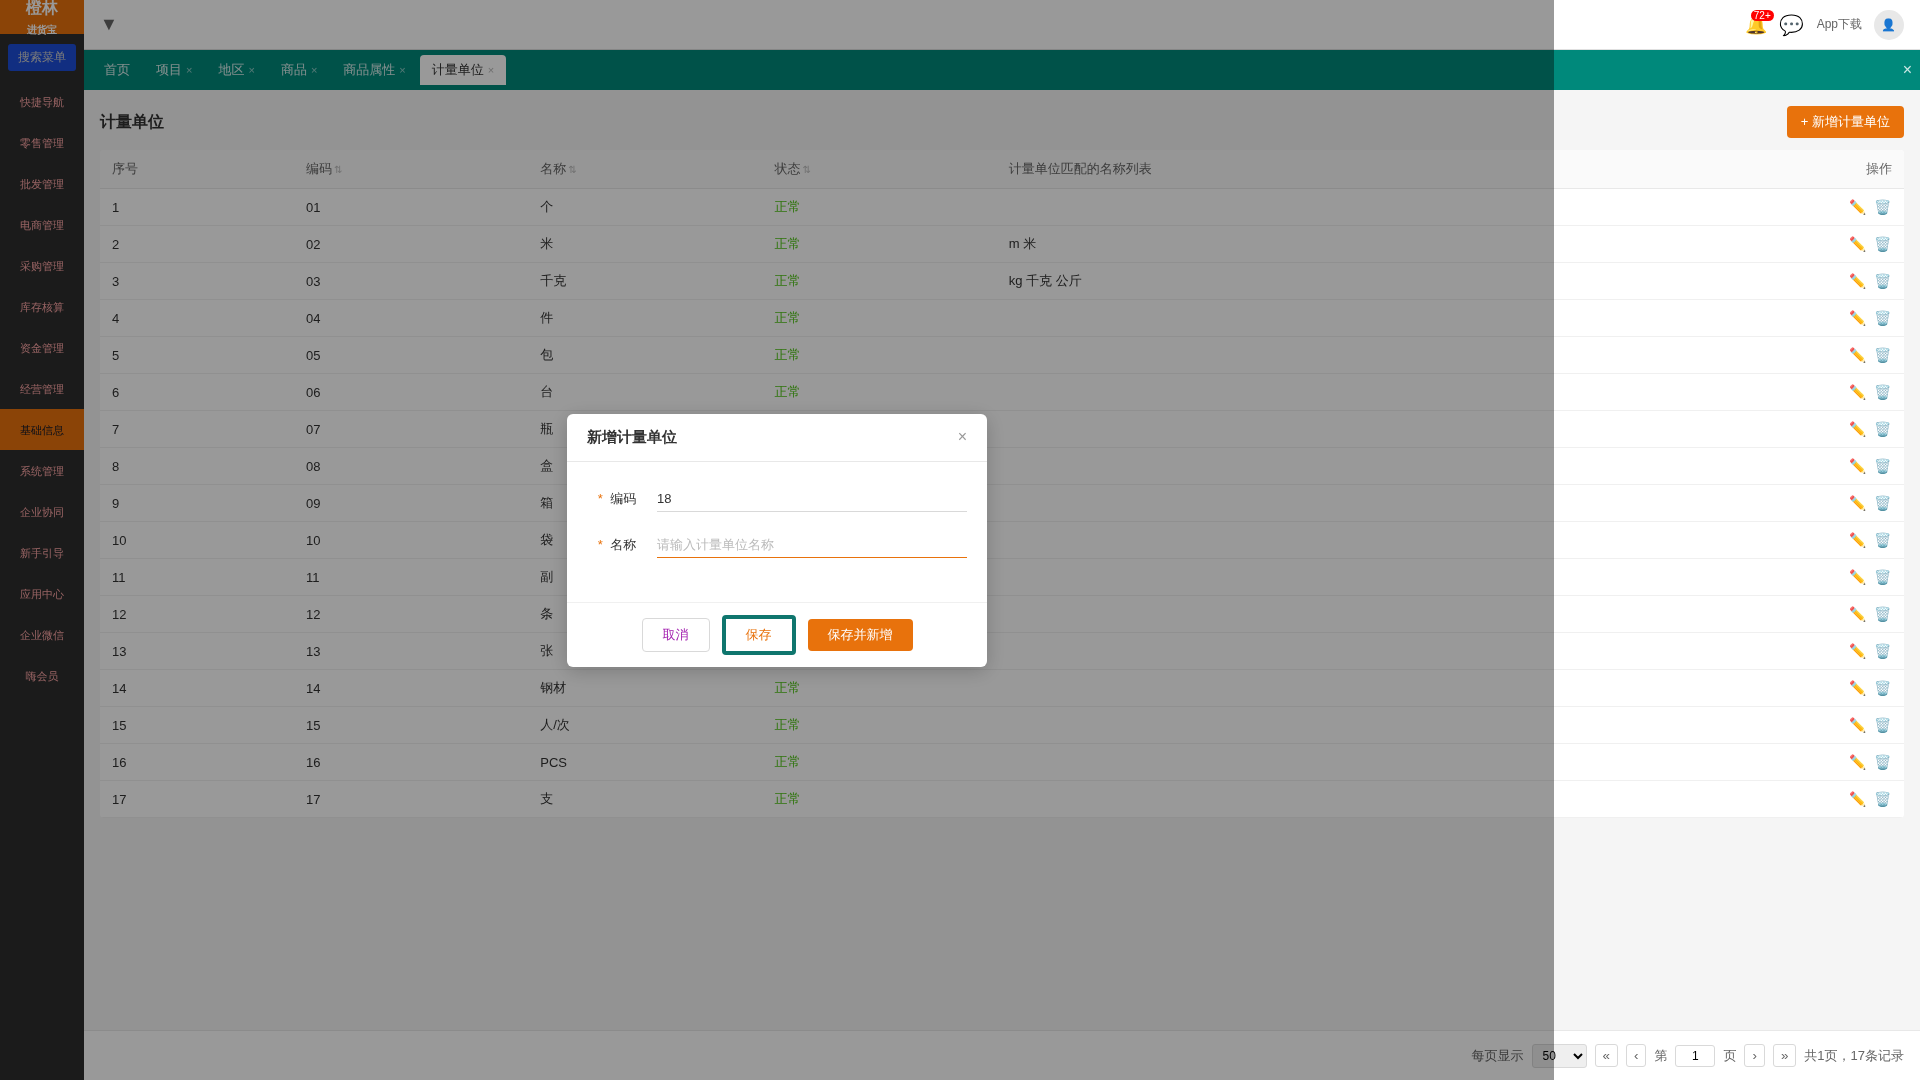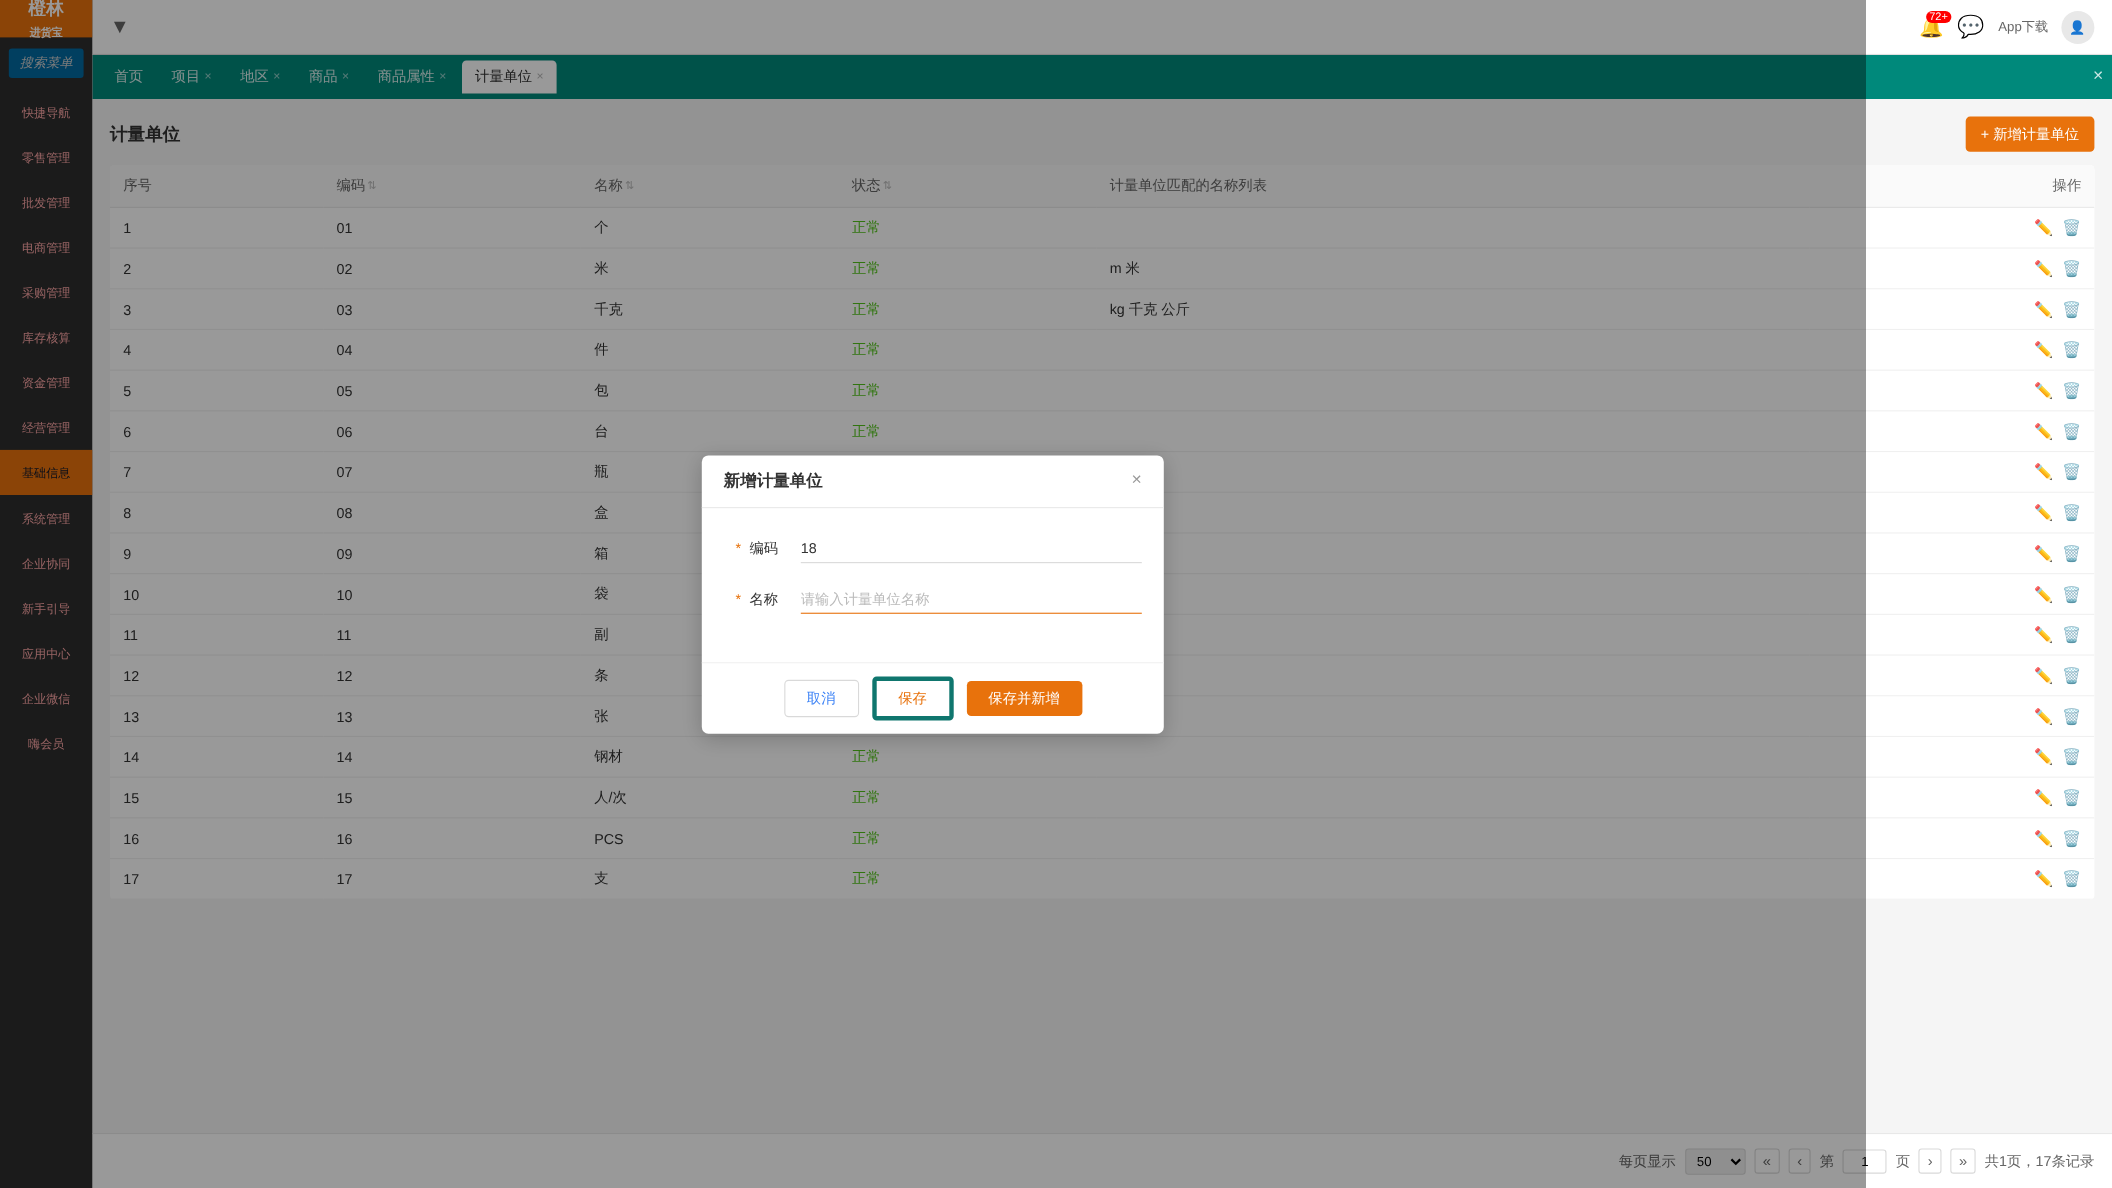--- a/index.html
+++ b/index.html
@@ -4,21 +4,21 @@
   <style>
     * { box-sizing: border-box; margin: 0; padding: 0; }
     body { font-family: 'Microsoft YaHei', Arial, sans-serif; font-size: 13px; background: #f0f0f0; color: #333; height: 1080px; width: 1920px; overflow: hidden; display: flex; }
 
     
     .sidebar { width: 84px; background: #2d2d2d; display: flex; flex-direction: column; height: 1080px; flex-shrink: 0; }
     .sidebar-logo { height: 34px; background: #e8720c; display: flex; align-items: center; justify-content: center; color: white; font-size: 12px; font-weight: bold; }
     .sidebar-logo-inner { display: flex; flex-direction: column; align-items: center; }
     .sidebar-logo-text { font-size: 10px; color: #fff; margin-top: 4px; }
     .sidebar-search { padding: 10px 8px; }
-    .sidebar-search-btn { width: 100%; background: #0369a1; border: none; color: #ccc; padding: 5px; border-radius: 3px; cursor: pointer; font-size: 12px; text-align: center; font-style: italic; }
+    .sidebar-search-btn { width: 100%; background: #1d4ed8; border: none; color: #ccc; padding: 5px; border-radius: 3px; cursor: pointer; font-size: 12px; text-align: center; }
     .sidebar-nav-item { padding: 12px 8px; text-align: center; color: #fca5a5; cursor: pointer; font-size: 12px; }
     .sidebar-nav-item.active { background: #e8720c; color: #0f172a; }
     .sidebar-nav-item .nav-label { font-size: 11px; margin-top: 2px; }
 
     
     .main { flex: 1; display: flex; flex-direction: column; height: 1080px; overflow: hidden; }
 
     
     .topbar { height: 50px; background: #fff; display: flex; align-items: center; justify-content: space-between; padding: 0 16px; border-bottom: 1px solid #e0e0e0; flex-shrink: 0; }
     .topbar-left { display: flex; align-items: center; gap: 8px; }
@@ -56,36 +56,36 @@
     .action-icon { color: #999; cursor: pointer; font-size: 14px; }
 
     
     .pagination { height: 50px; background: #fff; display: flex; align-items: center; justify-content: flex-end; padding: 0 16px; gap: 8px; border-top: 1px solid #e8e8e8; flex-shrink: 0; font-size: 13px; color: #666; }
     .page-select { border: 1px solid #d9d9d9; border-radius: 3px; padding: 3px 6px; font-size: 12px; }
     .page-nav { border: 1px solid #d9d9d9; background: #fff; padding: 3px 7px; cursor: pointer; border-radius: 3px; color: #666; }
     .page-nav:disabled { color: #ccc; cursor: default; }
     .page-input { border: 1px solid #d9d9d9; border-radius: 3px; padding: 3px 6px; width: 40px; text-align: center; font-size: 12px; }
 
     
-    .overlay { position: fixed; top: 0; left: 0; width: 1696px; height: 1080px; background: rgba(0,0,0,0.4); z-index: 100; display: flex; align-items: center; justify-content: center; }
+    .overlay { position: fixed; top: 0; left: 0; width: 1554px; height: 1080px; background: rgba(0,0,0,0.4); z-index: 100; display: flex; align-items: center; justify-content: center; }
 
     
     .modal { background: #fff; border-radius: 6px; width: 420px; box-shadow: 0 4px 20px rgba(0,0,0,0.2); }
     .modal-header { padding: 14px 20px; border-bottom: 1px solid #e8e8e8; display: flex; align-items: center; justify-content: space-between; }
     .modal-title { font-size: 15px; font-weight: bold; color: #333; }
     .modal-close { cursor: pointer; color: #999; font-size: 16px; }
     .modal-body { padding: 24px 20px; }
     .form-row { display: flex; align-items: center; margin-bottom: 20px; }
     .form-label { width: 60px; text-align: center; margin-right: 10px; color: #333; font-size: 13px; }
     .form-required { color: #e8720c; margin-right: 4px; }
     .form-input { flex: 1; border: none; border-bottom: 1px solid #d9d9d9; padding: 5px 0; font-size: 13px; outline: none; color: #333; }
     .form-input.highlight { border-bottom-color: #e8720c; }
     .form-input::placeholder { color: #bbb; }
     .modal-footer { padding: 12px 20px; display: flex; align-items: center; justify-content: center; gap: 12px; border-top: 1px solid #f0f0f0; }
-    .btn-cancel { border: 1px solid #d9d9d9; background: #fff; color: #3b82f6; padding: 7px 20px; border-radius: 4px; cursor: pointer; font-size: 13px; }
+    .btn-cancel { border: 1px solid #d9d9d9; background: #fff; color: #a21caf; padding: 7px 20px; border-radius: 4px; cursor: pointer; font-size: 13px; }
     .btn-save { border: 4px solid #0f766e; background: #fff; color: #e8720c; padding: 7px 20px; border-radius: 4px; cursor: pointer; font-size: 13px; }
     .btn-save-new { background: #e8720c; color: white; border: none; padding: 7px 20px; border-radius: 4px; cursor: pointer; font-size: 13px; }
 
     .th-sort { display: flex; align-items: center; gap: 2px; }
     .sort-icon { font-size: 10px; color: #bbb; }
   </style>
 </head>
 <body>
 
 <div class="sidebar">

